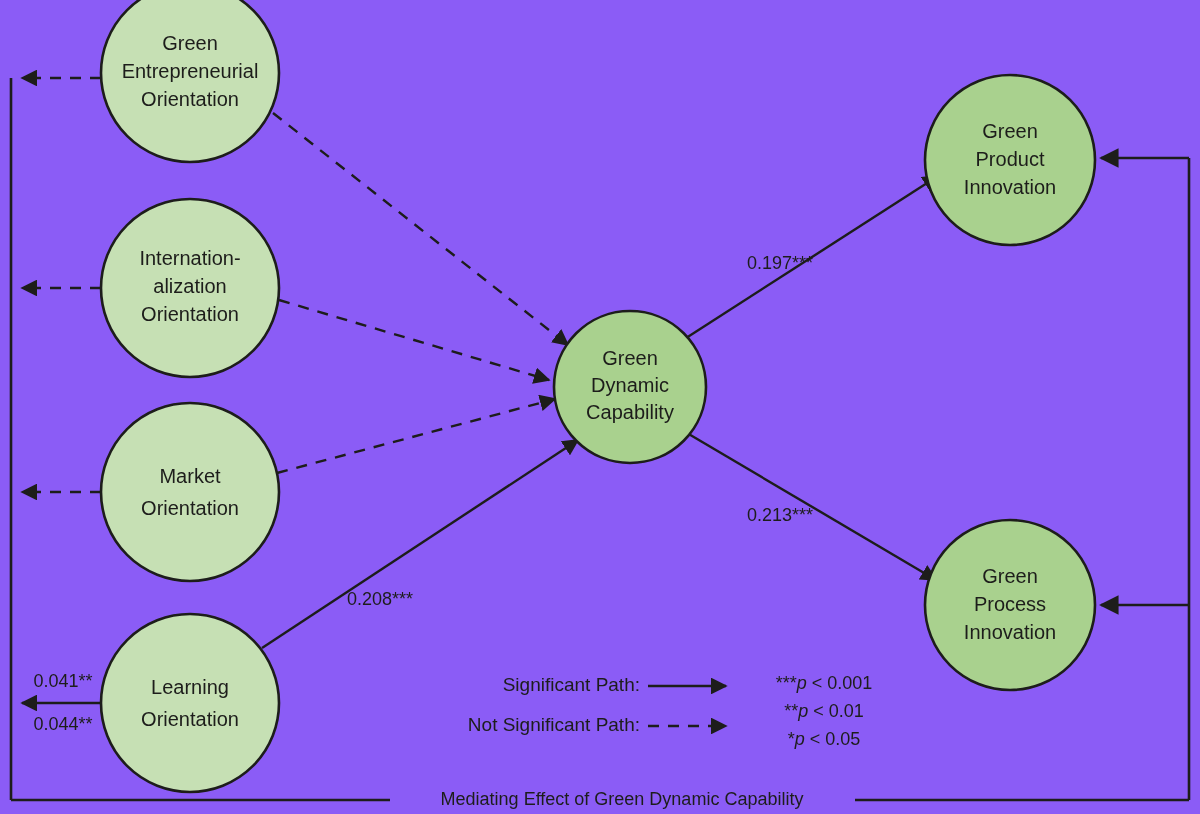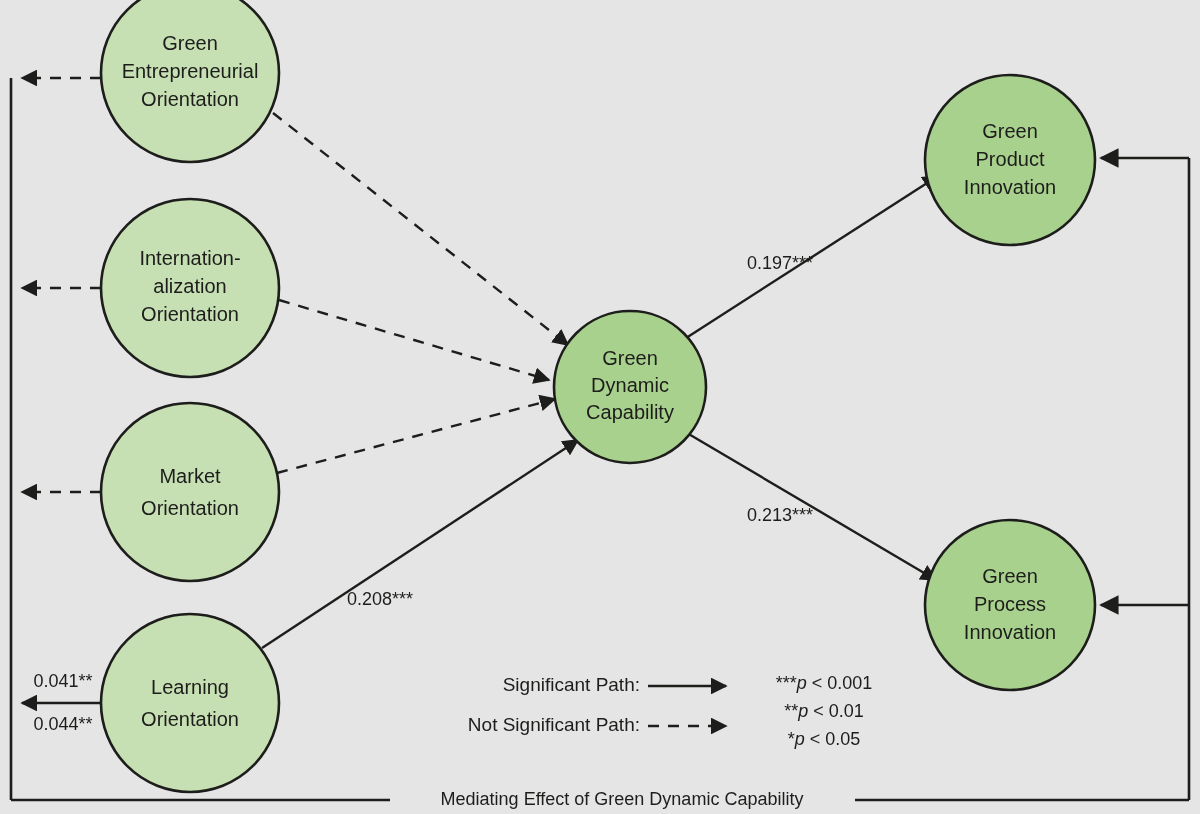--- a/index.html
+++ b/index.html
@@ -4,21 +4,21 @@
 <style>
   html, body {
     margin: 0;
     padding: 0;
     background: #ffffff;
   }
   #canvas {
     position: relative;
     width: 1200px;
     height: 814px;
-    background: #e5e5e5;
+    background: #8b5cf6;
     font-family: "Liberation Sans", sans-serif;
     overflow: hidden;
   }
   svg#diagram {
     position: absolute;
     top: 0;
     left: 0;
     width: 1200px;
     height: 814px;
   }

